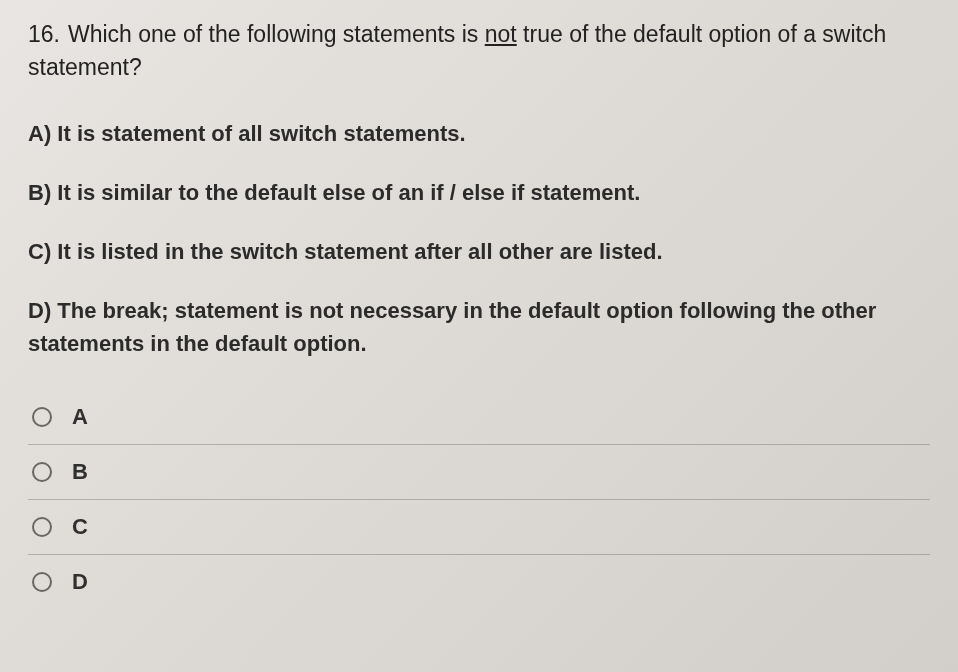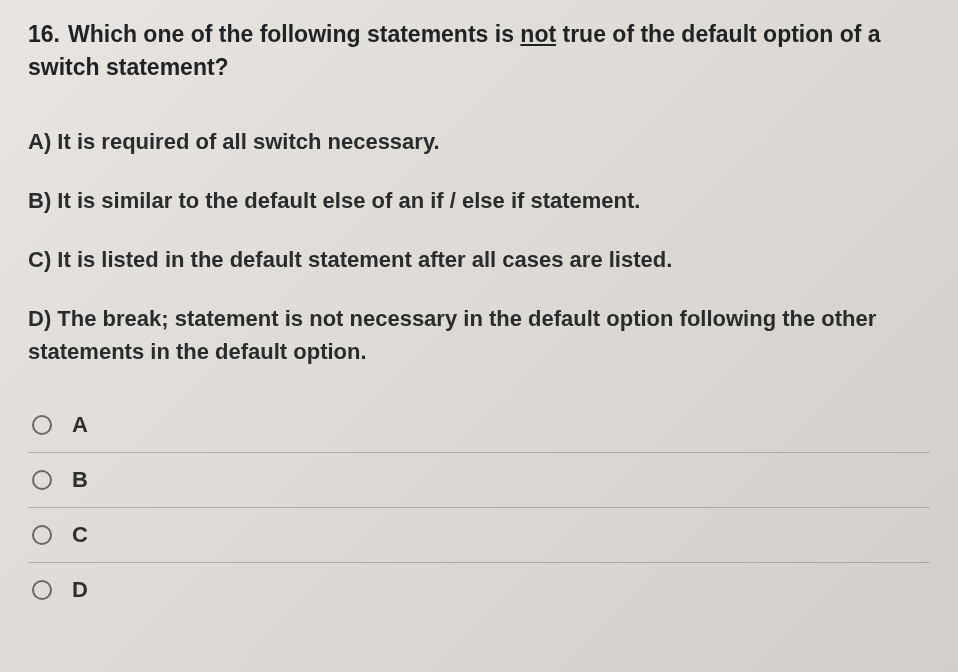--- a/index.html
+++ b/index.html
@@ -11,23 +11,23 @@
       width: 958px;
       height: 672px;
       background: linear-gradient(135deg, #e8e5e2 0%, #ddd9d5 50%, #d2cec9 100%);
       font-family: Arial, Helvetica, sans-serif;
       padding: 18px 28px;
       color: #2a2a2a;
       overflow: hidden;
     }
     .question-text {
       font-size: 23px;
-      font-weight: 700;
+      font-weight: 400;
       line-height: 1.45;
-      margin-bottom: 40px;
+      margin-bottom: 32px;
       color: #222;
     }
     .question-text .num {
       margin-right: 8px;
     }
     .question-text .underlined {
       text-decoration: underline;
     }
     .option {
       font-size: 22px;
@@ -61,23 +61,23 @@
       color: #2f2f2f;
     }
   </style>
 </head>
 <body>
 
 <div class="question-text">
   <span class="num">16.</span><span>Which one of the following statements is </span><span class="underlined">not</span><span> true of the default option of a switch statement?</span>
 </div>
 
-<div class="option">A) It is required of all switch necessary.</div>
+<div class="option">A) It is statement of all switch statements.</div>
 <div class="option">B) It is similar to the default else of an if / else if statement.</div>
-<div class="option">C) It is listed in the default statement after all cases are listed.</div>
+<div class="option">C) It is listed in the switch statement after all other are listed.</div>
 <div class="option">D) The break; statement is not necessary in the default option following the other statements in the default option.</div>
 
 <div class="answers">
   <div class="answer-row">
     <span class="radio"></span>
     <span class="answer-label">A</span>
   </div>
   <div class="answer-row">
     <span class="radio"></span>
     <span class="answer-label">B</span>

